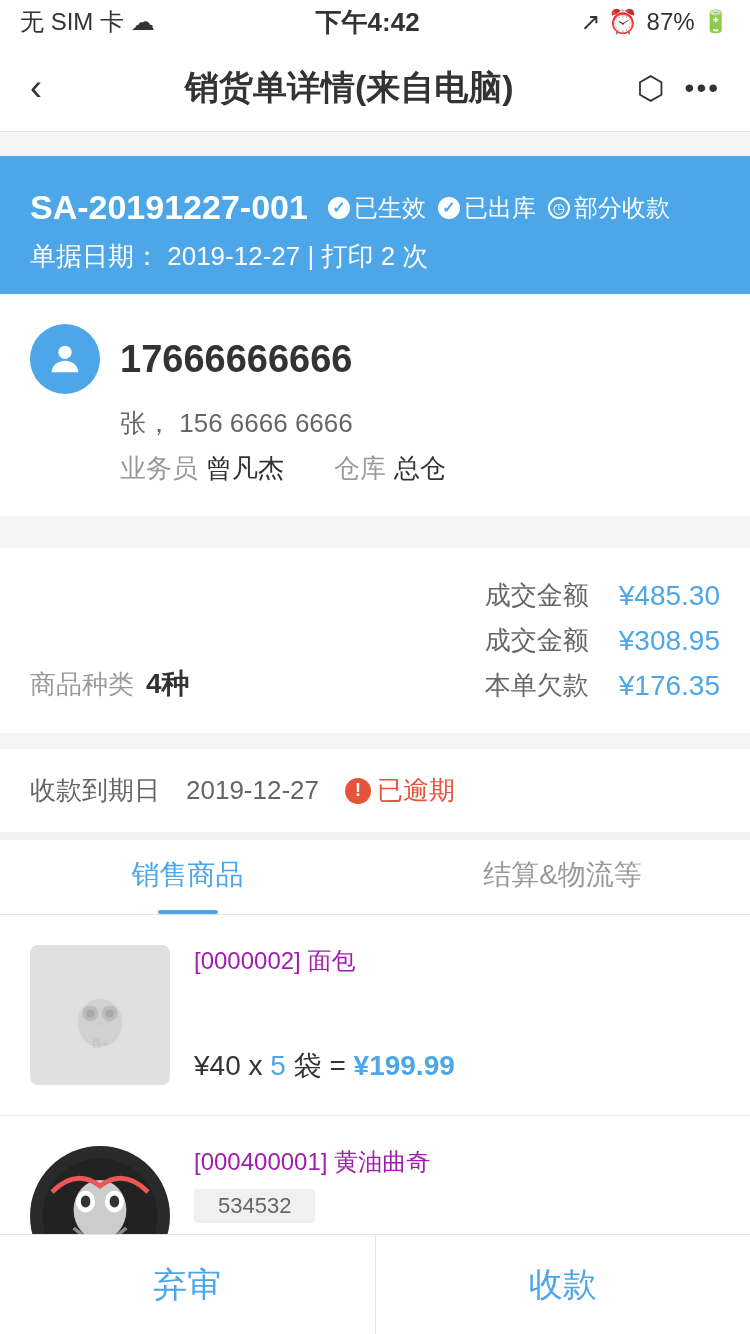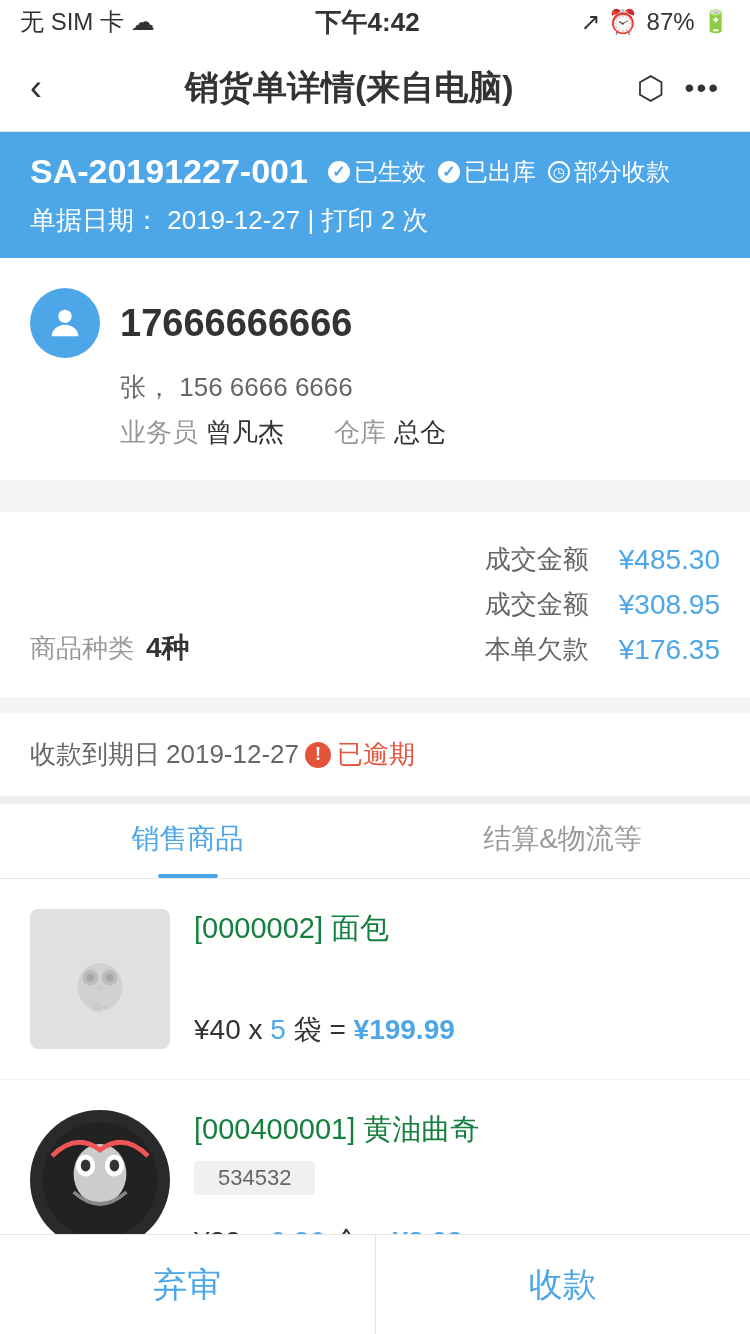--- a/index.html
+++ b/index.html
@@ -57,21 +57,22 @@
       gap: 20px;
     }
     .nav-icon {
       font-size: 28px;
       color: #333;
     }
 
     
     .order-header {
       background: #4da6e8;
-      padding: 20px 30px 20px;
+      padding: 32px 30px 20px;
+      margin-top: 24px;
     }
     .order-header-row1 {
       display: flex;
       align-items: center;
       gap: 20px;
       margin-bottom: 12px;
     }
     .order-id {
       font-size: 34px;
       font-weight: 700;
@@ -199,21 +200,21 @@
     .summary-right-row .label { color: #666; }
     .summary-right-row .amount { color: #4da6e8; font-size: 28px; }
 
     
     .due-section {
       background: #fff;
       padding: 24px 30px;
       margin-top: 16px;
       display: flex;
       align-items: center;
-      gap: 6px;
+      gap: 26px;
       font-size: 26px;
       color: #666;
       border-bottom: 8px solid #f0f0f0;
     }
     .overdue-badge {
       display: flex;
       align-items: center;
       gap: 6px;
       color: #e5533a;
     }
@@ -288,22 +289,22 @@
       background: #2a2a2a;
       border-radius: 50%;
     }
     .product-info {
       flex: 1;
       display: flex;
       flex-direction: column;
       justify-content: space-between;
     }
     .product-name {
-      font-size: 29px;
-      color: #15803d;
+      font-size: 24px;
+      color: #a21caf;
       font-weight: 500;
       margin-bottom: 10px;
     }
     .product-sku {
       display: inline-block;
       background: #f0f0f0;
       color: #666;
       font-size: 22px;
       padding: 4px 24px;
       border-radius: 4px;

